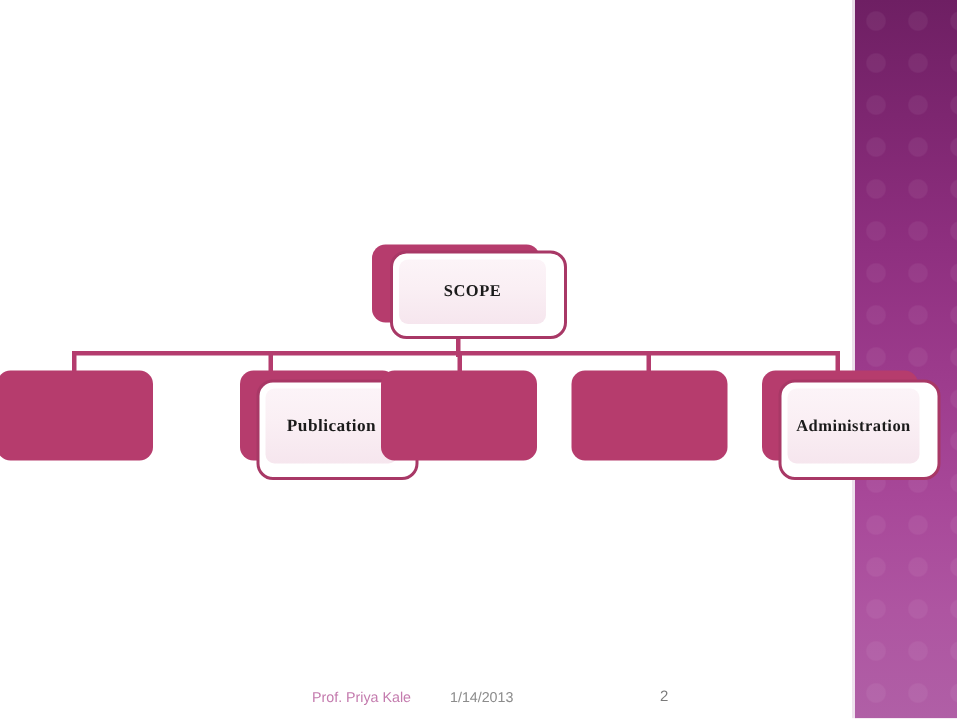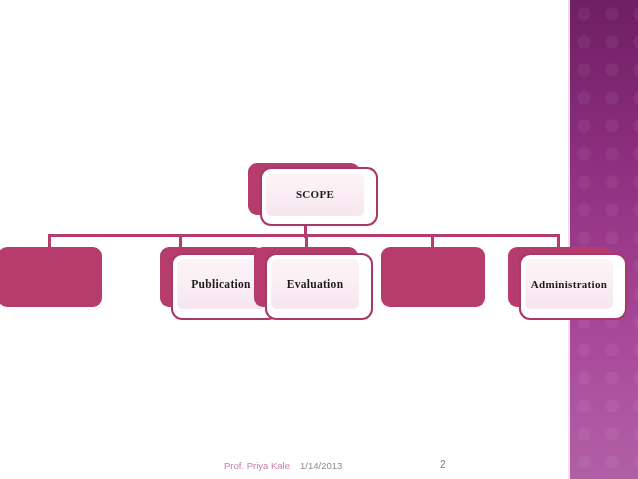--- a/index.html
+++ b/index.html
@@ -112,21 +112,21 @@
     top: 455px;
     width: 570px;
     height: 24px;
   }
   .footer-text {
     position: absolute;
     font-family: "Liberation Sans", sans-serif;
     font-size: 9.5px;
     white-space: nowrap;
   }
-  #footer-author { left: 224px; top: 5px; color: #C47BAE; text-align: right; }
+  #footer-author { left: 208px; top: 5px; color: #C47BAE; text-align: right; }
   #footer-date   { left: 300px; top: 5px; color: #8C8C8C; }
   #footer-page   { left: 440px; top: 4px; color: #7A7A7A; font-size: 10px; }
 </style>
 </head>
 <body>
 
 <div id="slide">
 
   <div id="right-panel-edge"></div>
   <div id="right-panel"></div>
@@ -157,25 +157,20 @@
     <div class="node-shadow"></div>
     <div class="node-front">
       <div class="node-inner">
         <span class="node-label">Publication</span>
       </div>
     </div>
   </div>
 
   <div class="node node-child" id="node-eval">
     <div class="node-shadow"></div>
-    <div class="node-front">
-      <div class="node-inner">
-        <span class="node-label">Evaluation</span>
-      </div>
-    </div>
   </div>
 
   <div class="node node-child" id="node-res">
     <div class="node-shadow"></div>
   </div>
 
   <div class="node node-child" id="node-adm">
     <div class="node-shadow"></div>
     <div class="node-front">
       <div class="node-inner">

